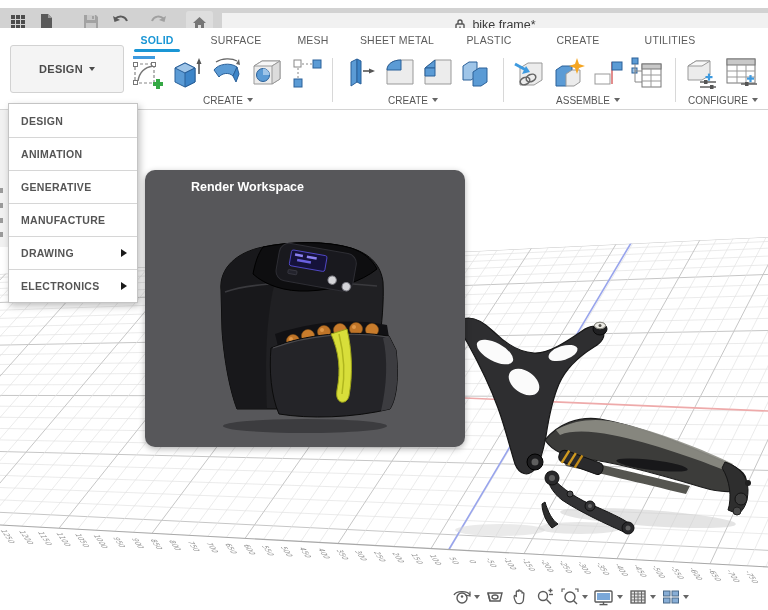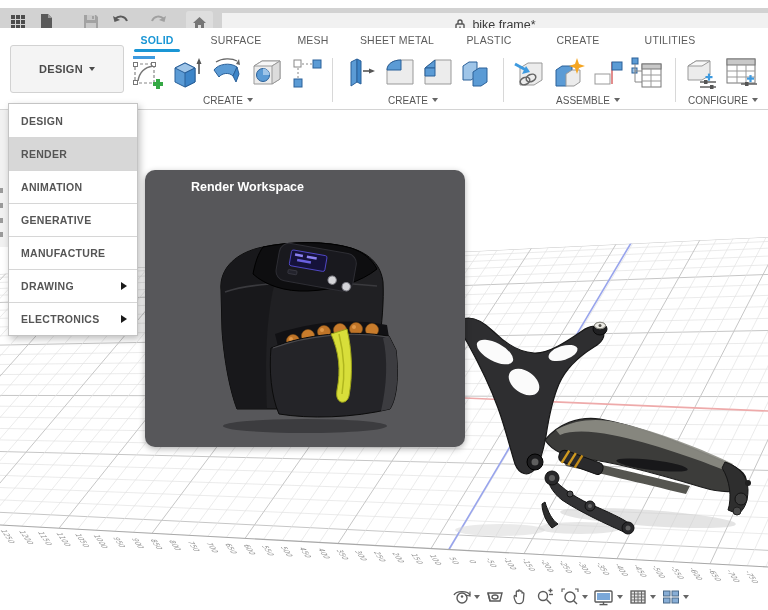--- a/index.html
+++ b/index.html
@@ -505,23 +505,20 @@
 
 <div id="ws-btn" class="abs">
   <span>DESIGN</span>
   <span class="caret" style="border-top-color:#4a4a4a"></span>
 </div>
 
 <div id="ws-menu" class="abs">
   <div class="ws-item">
       <span>DESIGN</span>
     </div>
-  <div class="ws-item hl">
-      <span>RENDER</span>
-    </div>
   <div class="ws-item">
       <span>ANIMATION</span>
     </div>
   <div class="ws-item">
       <span>GENERATIVE</span>
     </div>
   <div class="ws-item">
       <span>MANUFACTURE</span>
     </div>
   <div class="ws-item">

